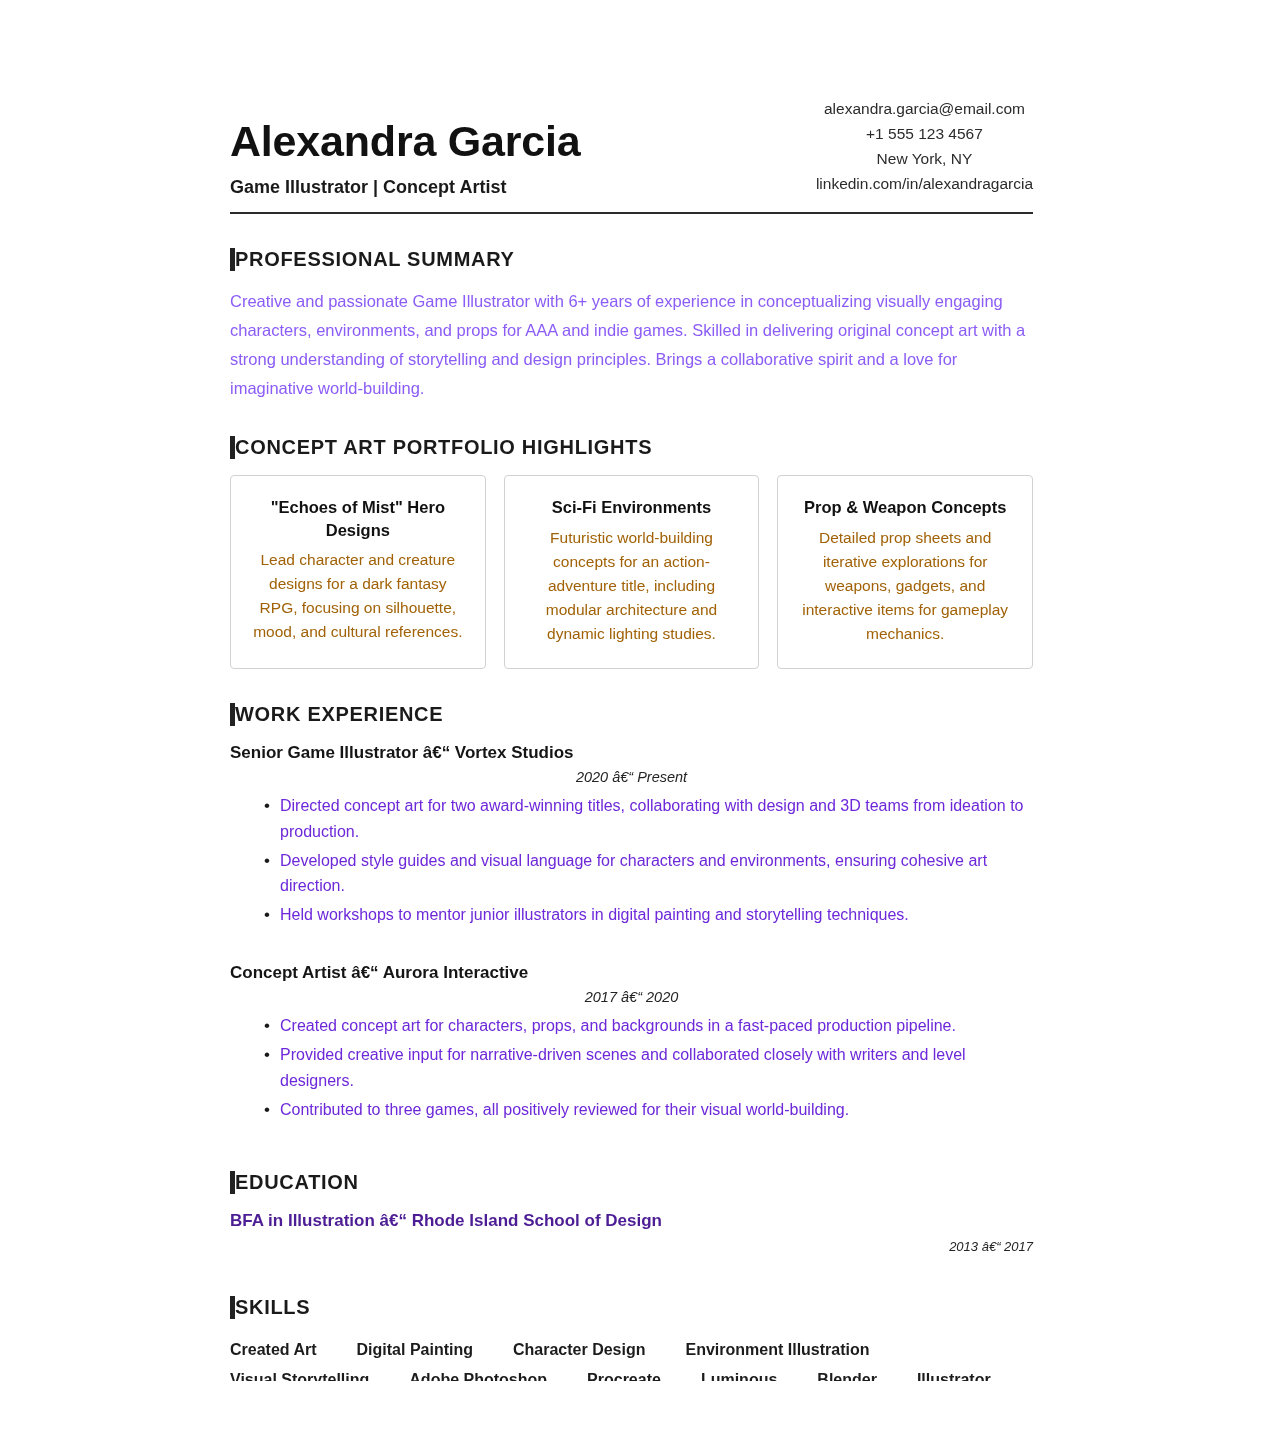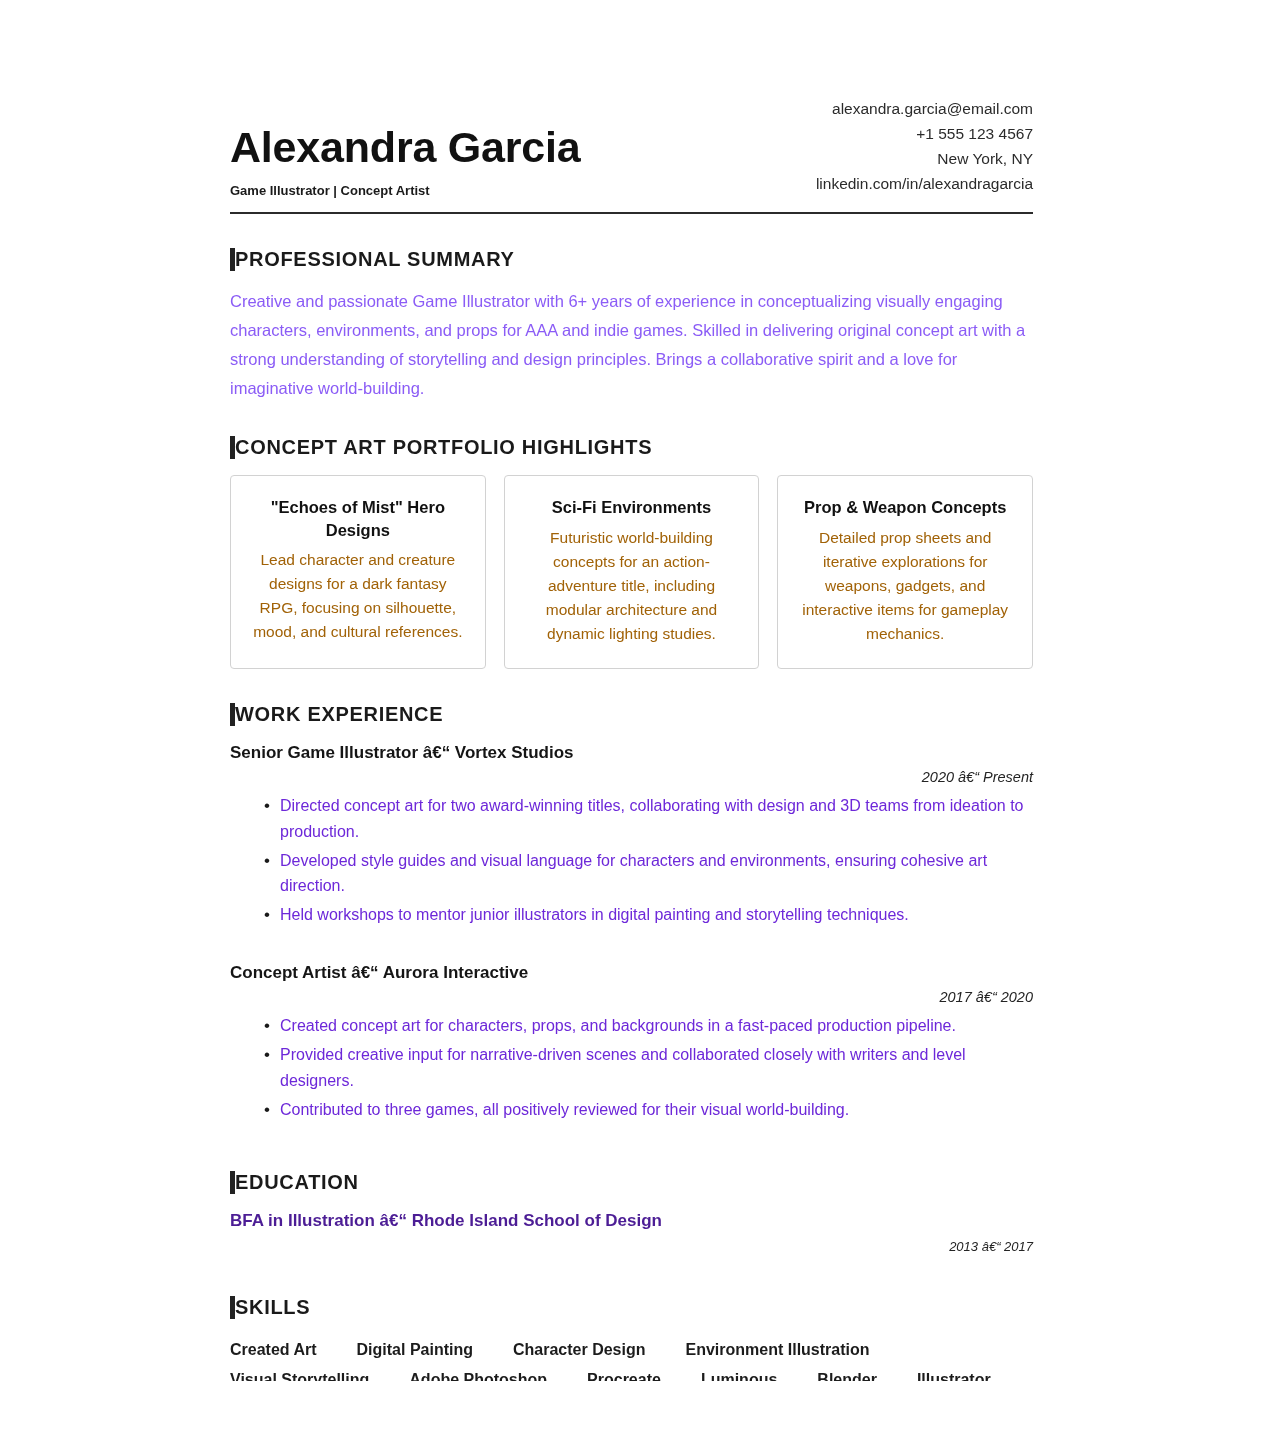--- a/index.html
+++ b/index.html
@@ -32,27 +32,27 @@
   .header-left { flex: 0 1 auto; }
   .name {
     font-size: 43px;
     font-weight: bold;
     letter-spacing: -0.2px;
     line-height: 1.15;
     margin: 0 0 10px 0;
     color: #111111;
   }
   .title-line {
-    font-size: 13px;
+    font-size: 18px;
     font-weight: bold;
     color: #1a1a1a;
     line-height: 1.2;
   }
   .header-right {
-    text-align: right;
+    text-align: center;
     font-size: 15.5px;
     line-height: 1.62;
     color: #2b2b2b;
     padding-bottom: 2px;
   }
   .header-right div { white-space: nowrap; }
 
   
   .section { margin-top: 34px; }
   .section-heading {
@@ -116,21 +116,21 @@
   .job-title {
     font-size: 17px;
     font-weight: bold;
     color: #151515;
     line-height: 1.3;
   }
   .job-dates {
     font-size: 14.5px;
     font-style: italic;
     color: #242424;
-    text-align: right;
+    text-align: center;
     margin-top: 5px;
   }
   ul.bullets {
     margin: 8px 0 0 0;
     padding-left: 34px;
     list-style: none;
   }
   ul.bullets li {
     position: relative;
     font-size: 16px;

